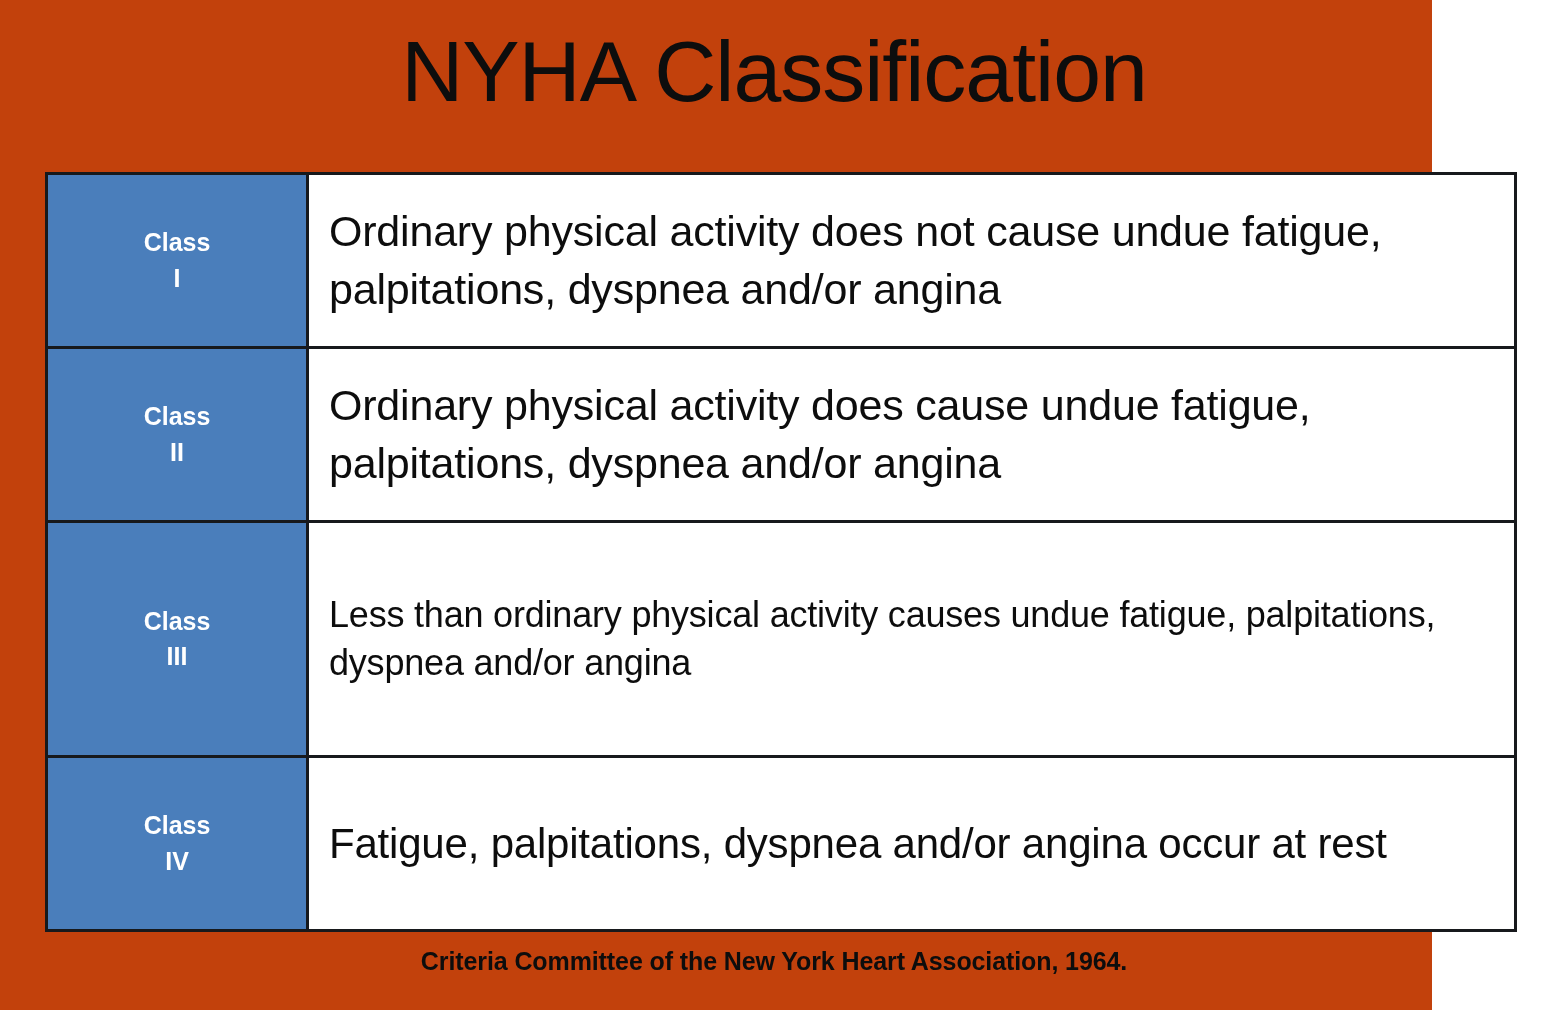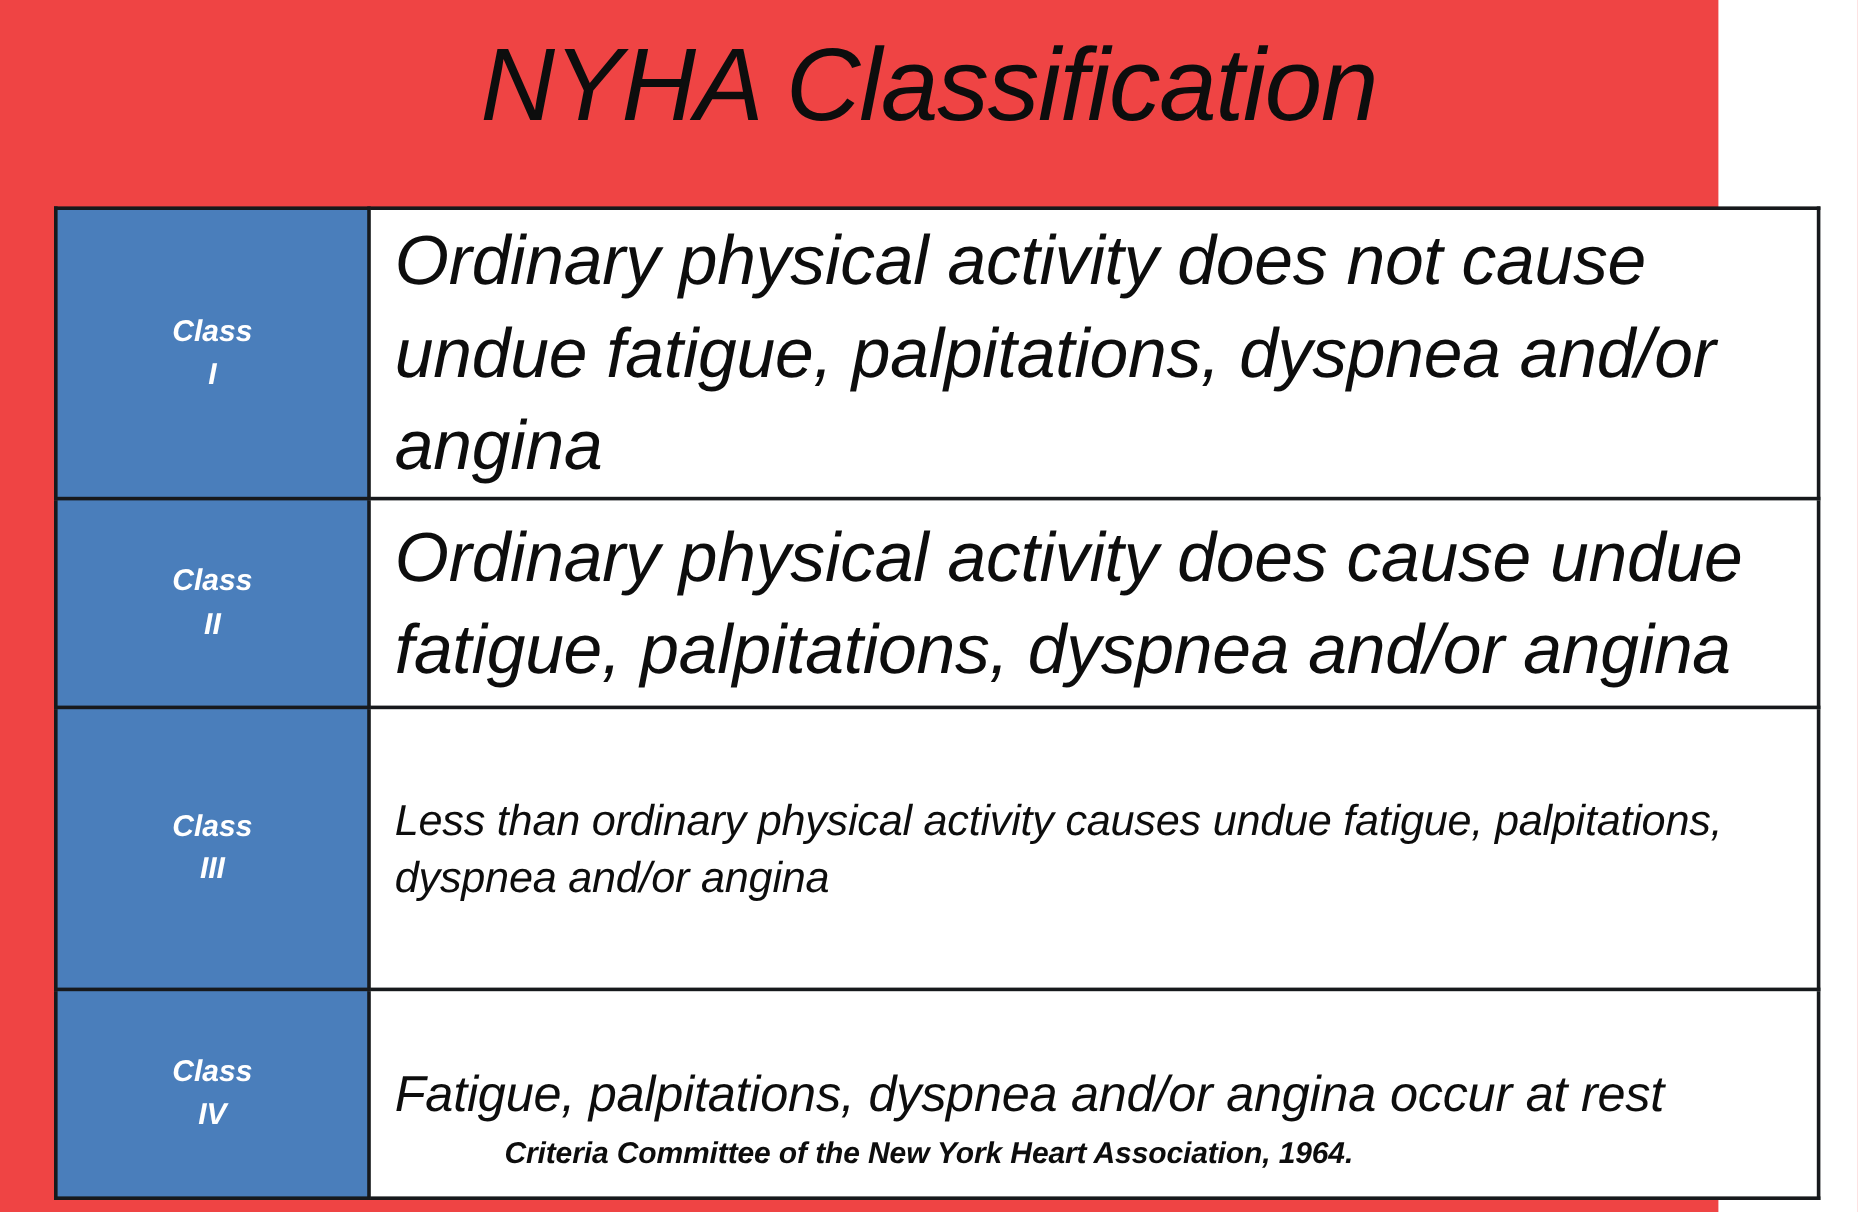--- a/index.html
+++ b/index.html
@@ -11,22 +11,21 @@
     width: 1548px;
     height: 1010px;
     font-family: "Liberation Sans", sans-serif;
     color: #000000;
     overflow: hidden;
   }
   .slide {
     position: relative;
     width: 1432px;
     height: 1010px;
-    background: #ef4444;
-    font-style: italic;
+    background: #c2410c;
   }
   .title {
     position: absolute;
     top: 28px;
     left: 0;
     width: 1548px;
     text-align: center;
     font-size: 86px;
     line-height: 1.0;
     font-weight: 400;
@@ -60,21 +59,21 @@
   .cell-class .cl-word,
   .cell-class .cl-num {
     display: block;
   }
   .cell-desc {
     border: 3px solid #17191c;
     border-left: 2px solid #17191c;
     background: #ffffff;
     vertical-align: middle;
     padding: 4px 14px 4px 20px;
-    font-size: 58px;
+    font-size: 43px;
     line-height: 1.33;
     color: #0d0d0d;
     letter-spacing: -0.2px;
   }
   .r1 { height: 174px; }
   .r2 { height: 174px; }
   .r3 { height: 235px; }
   .r4 { height: 174px; }
   .r3 .cell-desc { font-size: 36px; }
   .r4 .cell-desc { font-size: 42px; }

